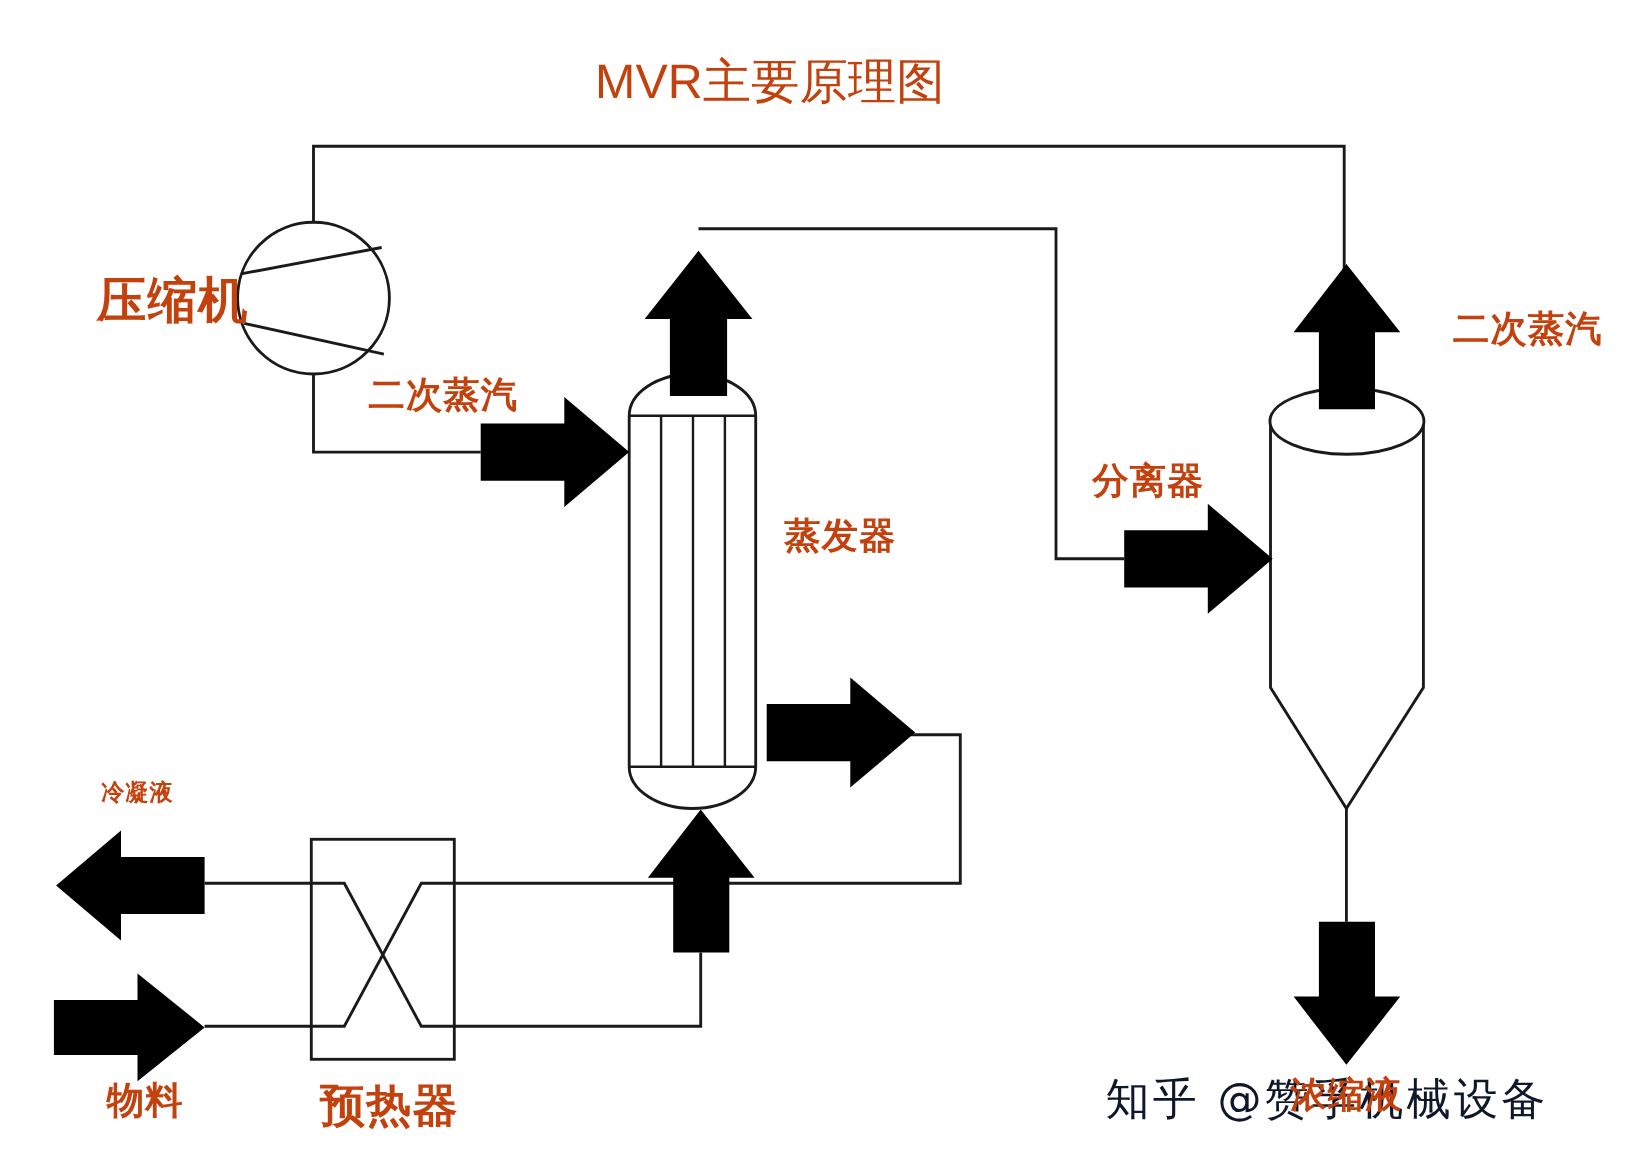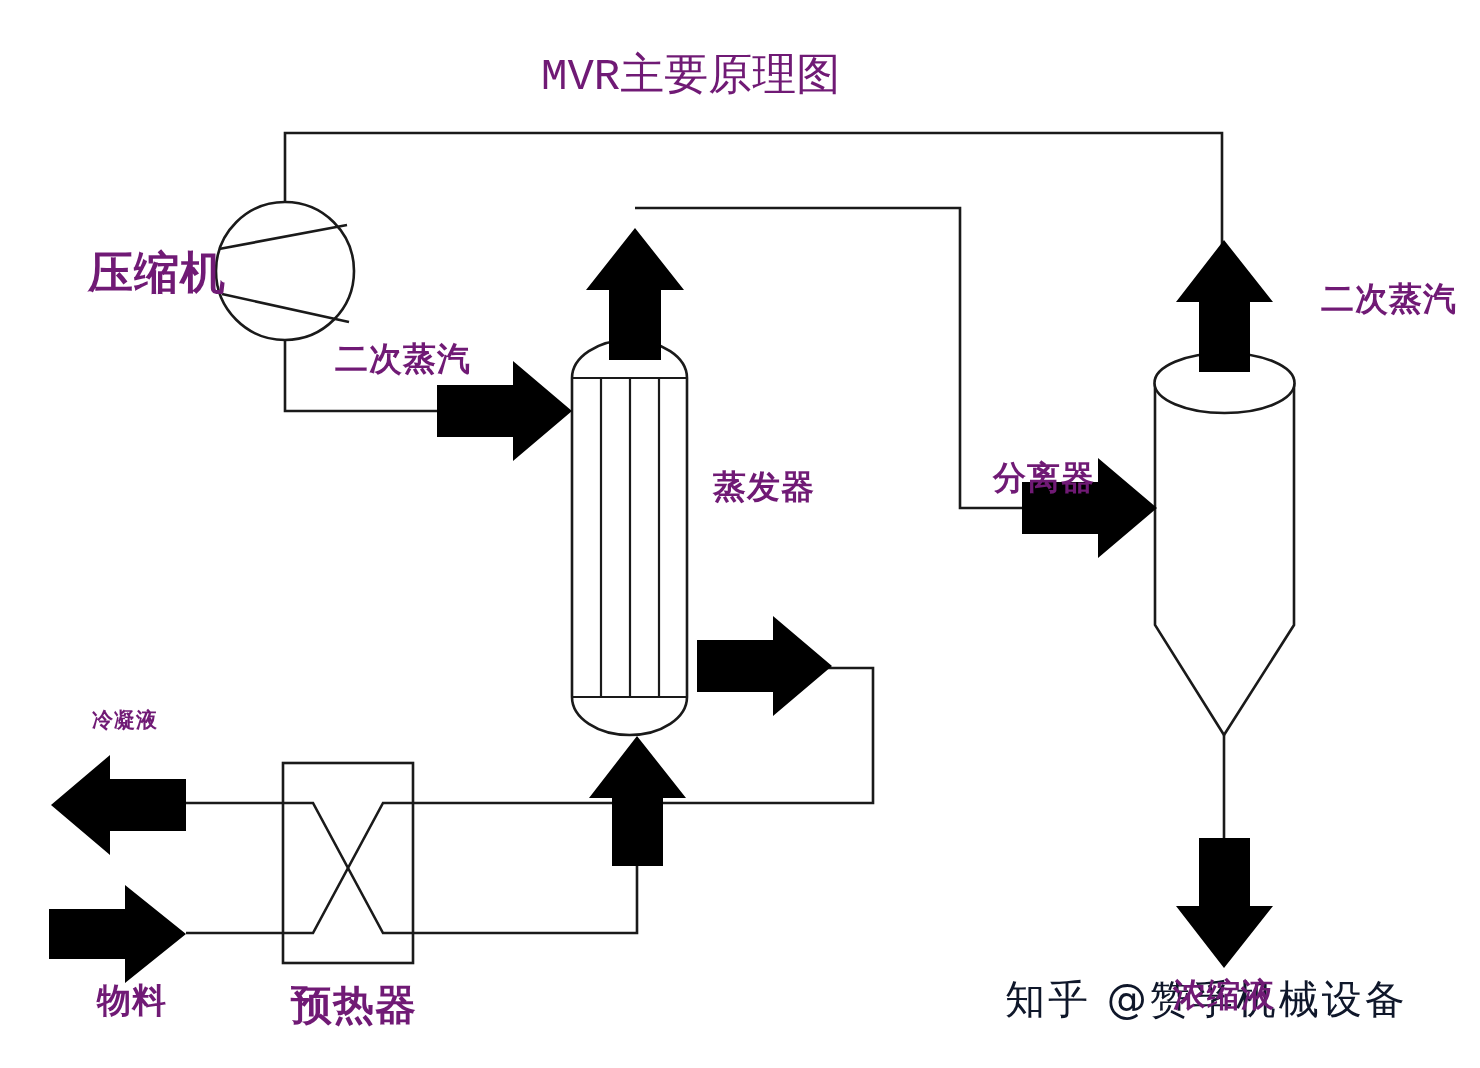--- a/index.html
+++ b/index.html
@@ -18,22 +18,22 @@
   }
   #diagram-svg {
     position: absolute;
     left: 0;
     top: 0;
     width: 1480px;
     height: 1068px;
   }
   .lbl {
     position: absolute;
-    color: #701a75;
-    font-family: Liberation Mono, monospace;
+    color: #c2410c;
+    font-family: Liberation Sans, sans-serif;
     font-weight: 700;
     white-space: nowrap;
     letter-spacing: 1px;
   }
   #page-title {
     font-size: 44px;
     font-weight: 400;
     letter-spacing: 0px;
   }
   .wm {
@@ -137,21 +137,21 @@
   <div class="wm" style="left:1005px; top:972px;">知乎 @赞孚机械设备</div>
 
   <div class="lbl" id="page-title" style="left:541px; top:45px;">MVR主要原理图</div>
 
   <div class="lbl" style="left:88px; top:243px; font-size:45px;">压缩机</div>
 
   <div class="lbl" style="left:335px; top:337px; font-size:33px;">二次蒸汽</div>
 
   <div class="lbl" style="left:713px; top:465px; font-size:33px;">蒸发器</div>
 
-  <div class="lbl" style="left:993px; top:415px; font-size:33px;margin-top:41px;">分离器</div>
+  <div class="lbl" style="left:993px; top:415px; font-size:33px;">分离器</div>
 
   <div class="lbl" style="left:1288px; top:277px; font-size:33px;margin-left:33px;">二次蒸汽</div>
 
   <div class="lbl" style="left:92px; top:706px; font-size:21px;">冷凝液</div>
 
   <div class="lbl" style="left:97px; top:978px; font-size:34px;">物料</div>
 
   <div class="lbl" style="left:291px; top:978px; font-size:41px;">预热器</div>
 
   <div class="lbl" style="left:1173px; top:973px; font-size:33px;">浓缩液</div>

